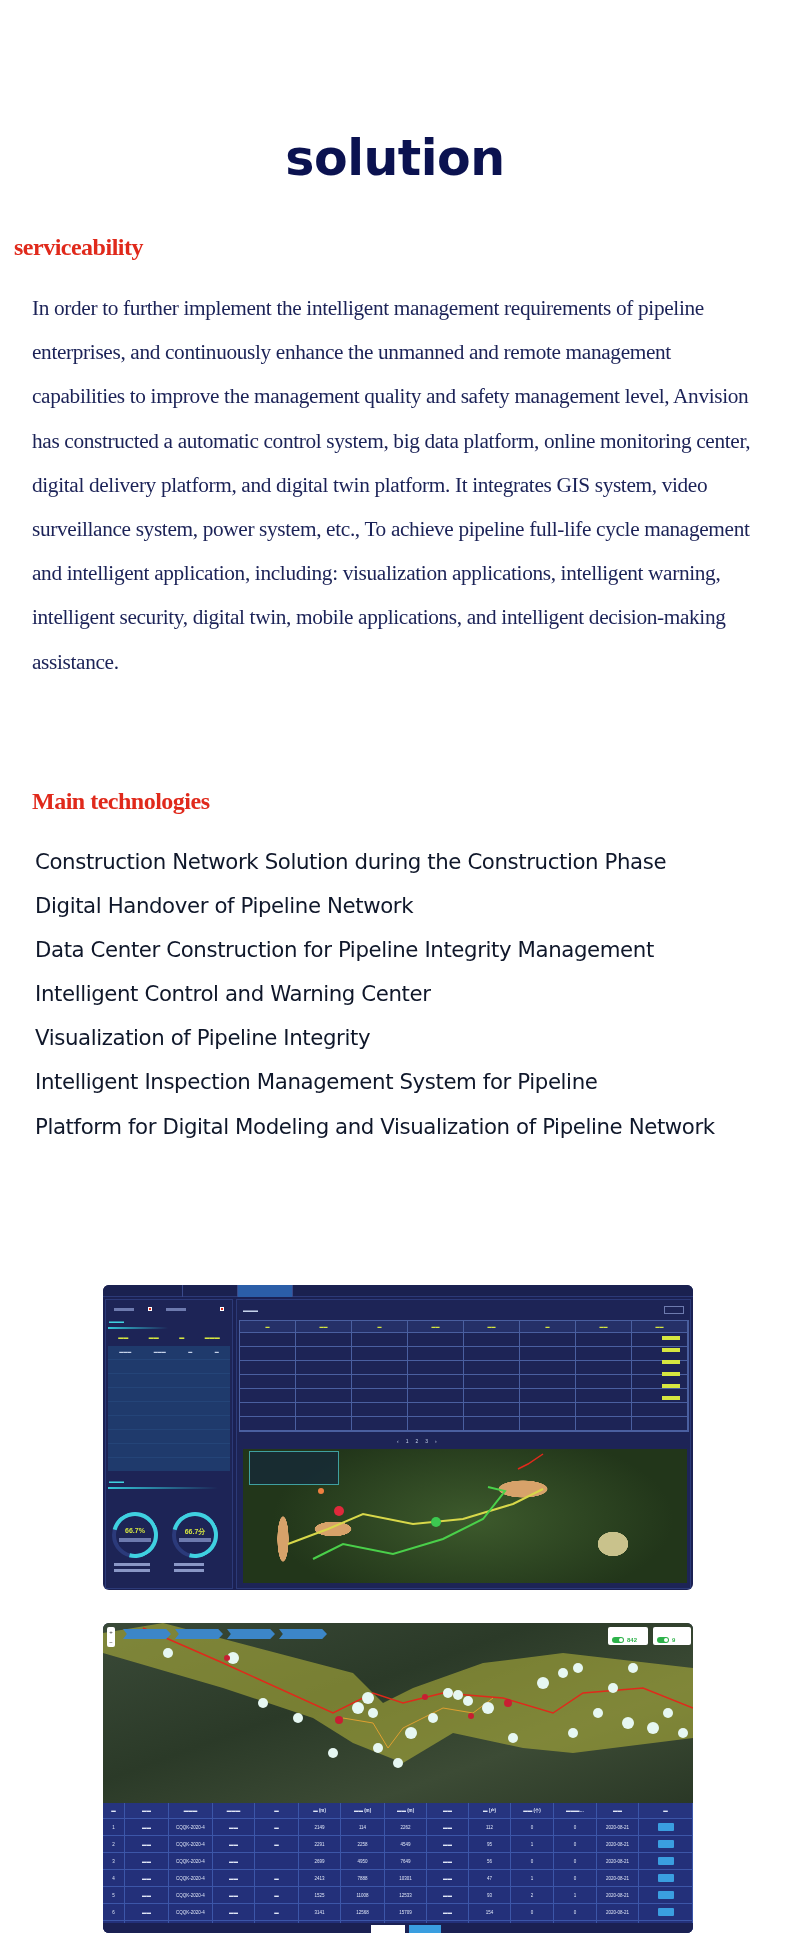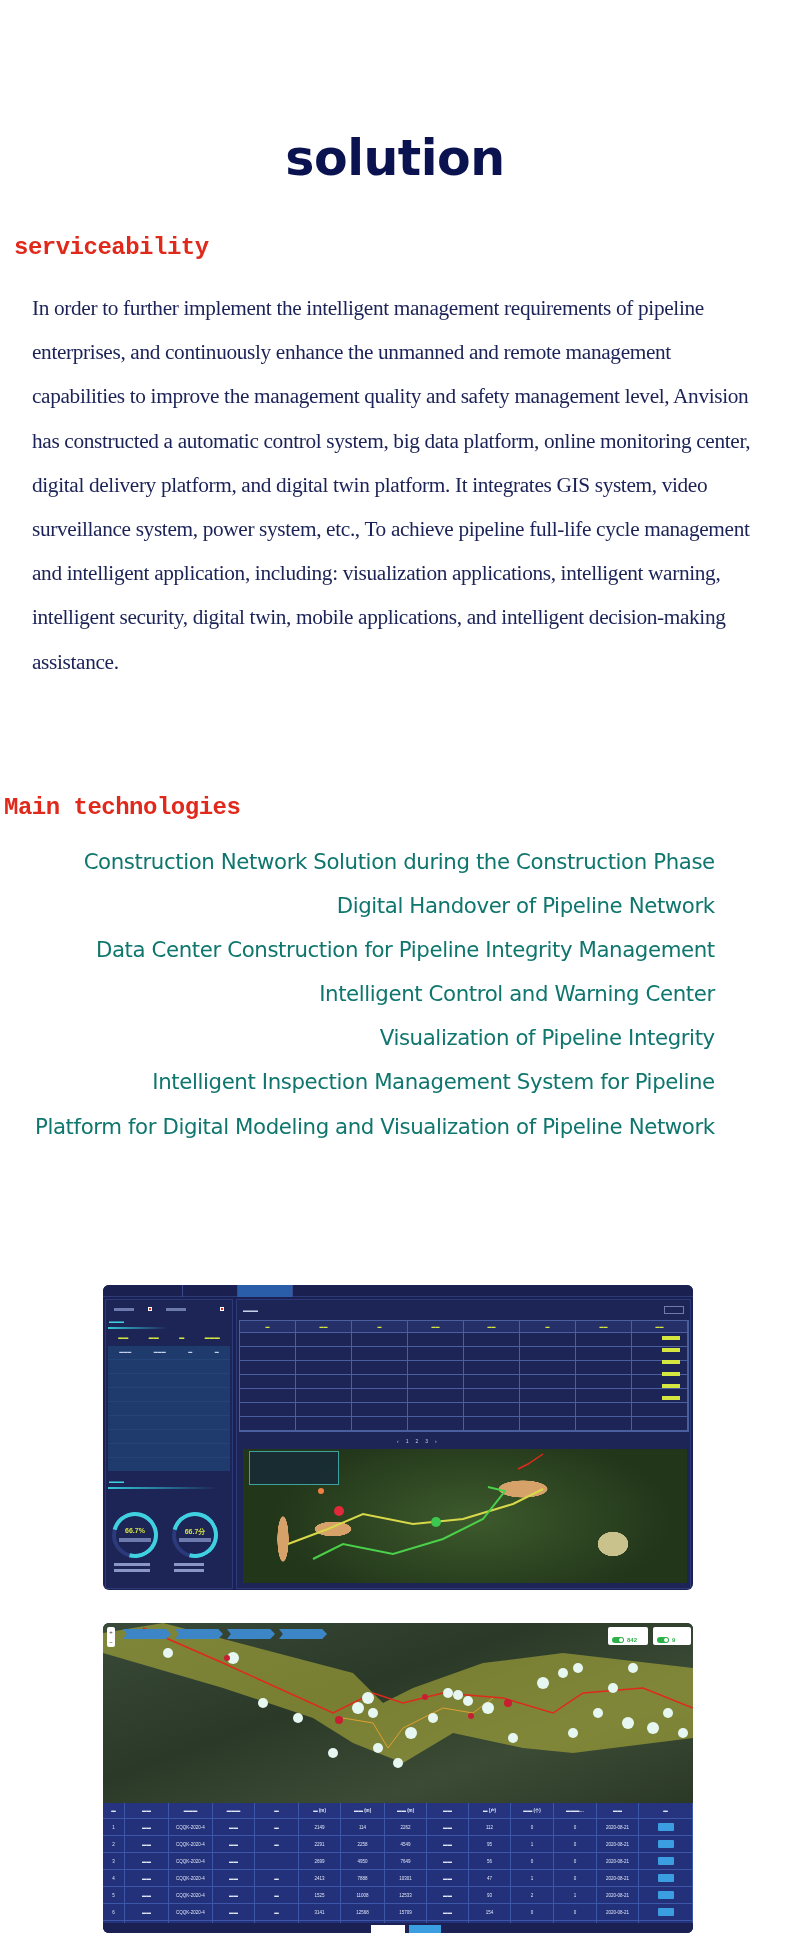--- a/index.html
+++ b/index.html
@@ -2,29 +2,29 @@
 <html><head>
 <meta charset="utf-8">
 <style>
   * { box-sizing: border-box; margin: 0; padding: 0; }
   html, body { width: 790px; height: 1960px; background: #ffffff; overflow: hidden; }
   body { font-family: "Liberation Sans", "DejaVu Sans", sans-serif; color: #0e1650; position: relative; }
 
   .title { position: absolute; left: 0; top: 12px; width: 790px; text-align: center;
     font-family: "DejaVu Sans", sans-serif; font-weight: bold; font-size: 49px; line-height: 98px; color: #0b1250; letter-spacing: -0.5px; }
 
-  .section-head { position: absolute; font-family: Liberation Mono, monospace; font-weight: bold; color: #e0291b; font-size: 24px; letter-spacing: -0.5px; }
+  .section-head { position: absolute; font-family: Liberation Serif, serif; font-weight: bold; color: #e0291b; font-size: 24px; letter-spacing: -0.5px; }
   #sec1 { left: 14px; top: 234px; }
-  #sec2 { left: 4px; top: 788px; margin-top: 6px; }
+  #sec2 { left: 32px; top: 788px; }
 
   .para { position: absolute; left: 32px; top: 286px; width: 730px; font-family: Liberation Serif, serif;
     font-size: 21.3px; line-height: 44.2px; color: #1b2257; letter-spacing: -0.35px; }
 
   .tech-list { position: absolute; left: 35px; top: 840px; list-style: none; }
-  .tech-list li { font-family: "DejaVu Sans", sans-serif; font-size: 21.3px; line-height: 44.1px; color: #0f766e; letter-spacing: -0.4px; white-space: nowrap; text-align: right; }
+  .tech-list li { font-family: "DejaVu Sans", sans-serif; font-size: 21.3px; line-height: 44.1px; color: #0f172a; letter-spacing: -0.4px; white-space: nowrap; }
 
   
   .shot { position: absolute; border-radius: 6px; overflow: hidden; background: #1b2153; }
   #shot1 { left: 103px; top: 1285px; width: 590px; height: 305px; }
   #shot2 { left: 103px; top: 1623px; width: 590px; height: 310px; }
 
   .topbar { position: absolute; left: 0; top: 0; width: 100%; height: 12px; background: #1a2150; border-bottom: 1px solid #2c3a78; }
   .topbar .tab { position: absolute; top: 0; height: 12px; border-right: 1px solid #3a4a8a; }
   .topbar .tab.active { background: #2b5ea8; }
 

